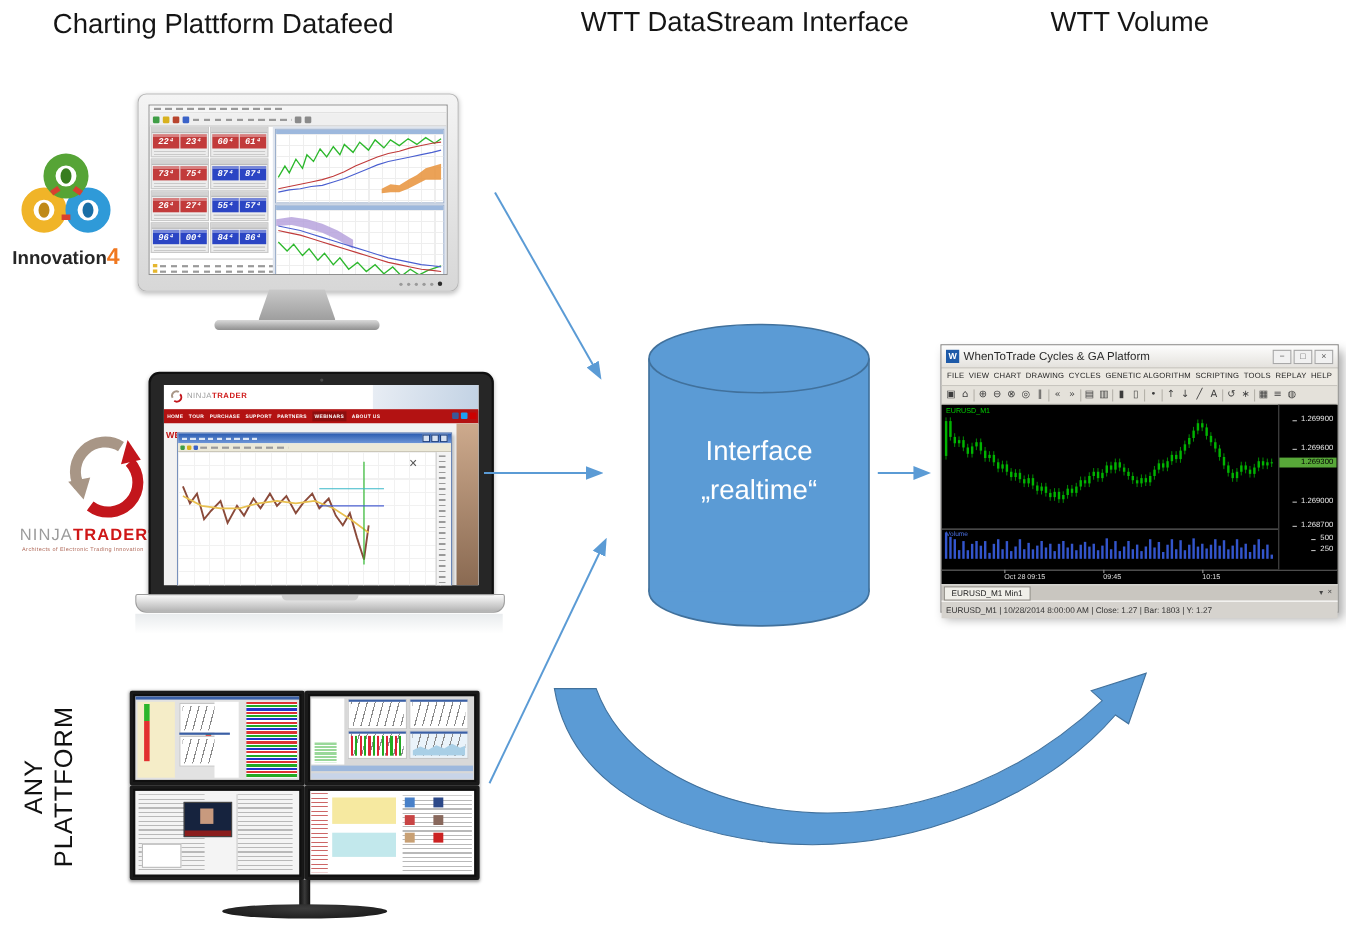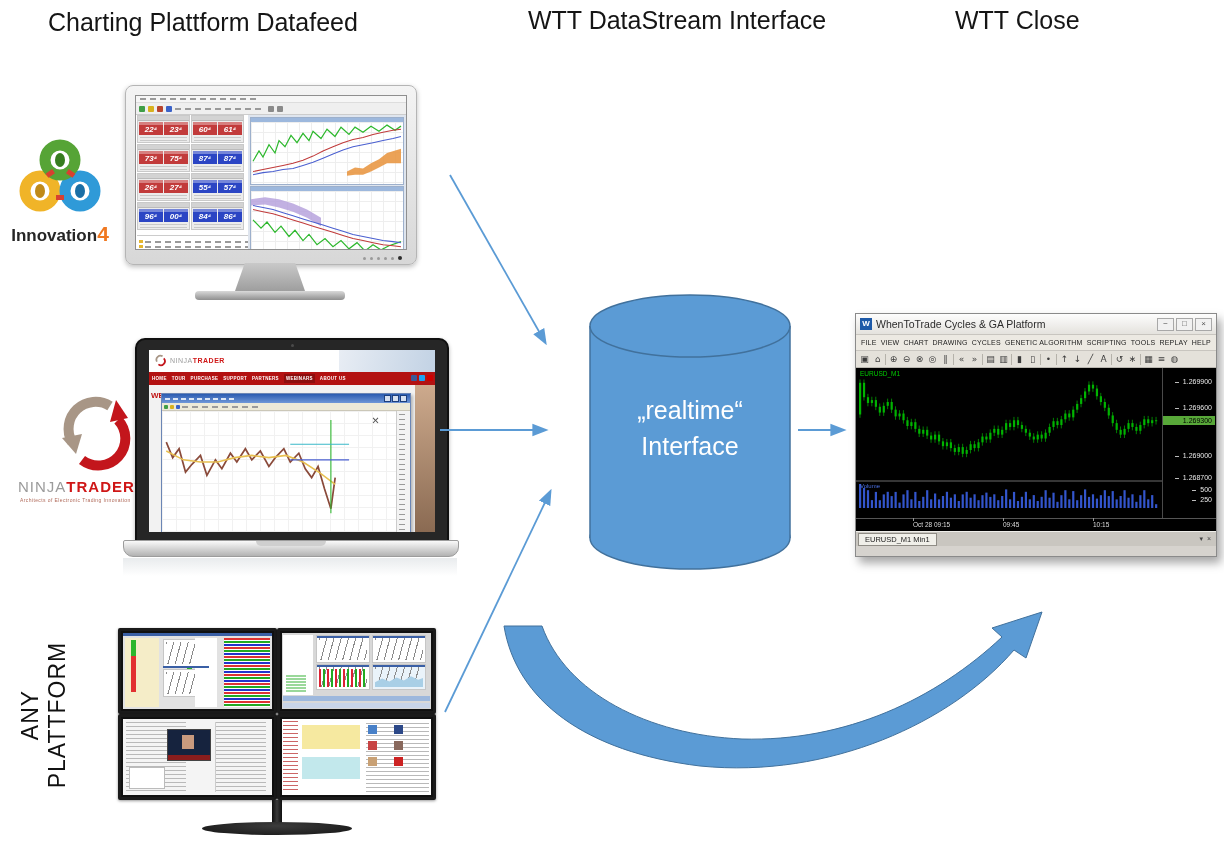--- a/index.html
+++ b/index.html
@@ -11,21 +11,21 @@
   .col-title{position:absolute;font-size:25px;color:#151515;white-space:nowrap;}
 
   
   .mt4-brand{position:absolute;left:2px;top:222px;width:116px;text-align:center;font-size:17px;font-weight:bold;color:#262626;}
   .mt4-brand .four{color:#f07820;font-size:21px;}
 
   
   .monitor{position:absolute;left:125px;top:85px;width:290px;height:178px;
            background:linear-gradient(180deg,#f4f4f4,#d7d7d7);border:1px solid #b5b5b5;border-radius:8px;
            box-shadow:0 2px 5px rgba(0,0,0,.25);}
-  .monitor .screen{position:absolute;left:9px;top:9px;right:9px;bottom:14px;background:#fff;border:1px solid #8f8f8f;overflow:hidden;}
+  .monitor .screen{position:absolute;left:9px;top:9px;right:9px;bottom:14px;background:#fff;border:1px solid #8f8f8f;overflow:hidden;font-family:Liberation Mono, monospace;}
   .monitor .leds{position:absolute;right:14px;bottom:4px;display:flex;gap:4px;align-items:center;}
   .monitor .leds i{width:3px;height:3px;border-radius:50%;background:#9a9a9a;}
   .monitor .leds i.on{background:#2c2c2c;width:4px;height:4px;}
   .mon-neck{position:absolute;left:235px;top:263px;width:70px;height:28px;
             background:linear-gradient(180deg,#c9c9c9,#9e9e9e);clip-path:polygon(14% 0,86% 0,100% 100%,0 100%);}
   .mon-base{position:absolute;left:195px;top:291px;width:150px;height:9px;border-radius:4px;
             background:linear-gradient(180deg,#d9d9d9,#8f8f8f);}
 
   
   .mt4-menustrip{position:absolute;left:0;top:0;right:0;height:6px;background:#f6f6f6;border-bottom:1px solid #ddd;}
@@ -153,21 +153,21 @@
 
   svg text{font-family:"Liberation Sans",sans-serif;}
 </style>
 </head>
 <body>
 
 <div class="canvas">
 
   <div class="col-title" style="left:528px;top:6px;">WTT DataStream Interface</div>
   <div class="col-title" style="left:48px;top:8px;">Charting Plattform Datafeed</div>
-  <div class="col-title" style="left:955px;top:6px;">WTT Close</div>
+  <div class="col-title" style="left:955px;top:6px;">WTT Volume</div>
 
   <svg class="abs" style="left:10px;top:133px;" width="100" height="92" viewBox="0 0 100 92">
     <circle cx="30" cy="58" r="15" fill="none" stroke="#f0b428" stroke-width="11"></circle>
     <circle cx="70" cy="58" r="15" fill="none" stroke="#2f9ad8" stroke-width="11"></circle>
     <circle cx="50" cy="27" r="15" fill="none" stroke="#56a436" stroke-width="11"></circle>
     <ellipse cx="50" cy="27" rx="5" ry="7" fill="#377d1f"></ellipse>
     <ellipse cx="30" cy="58" rx="5" ry="7" fill="#c08a18"></ellipse>
     <ellipse cx="70" cy="58" rx="5" ry="7" fill="#1a6fa6"></ellipse>
     <rect x="36" y="38" width="8" height="5" fill="#d84030" transform="rotate(-35 40 40)"></rect>
     <rect x="57" y="38" width="8" height="5" fill="#d84030" transform="rotate(35 61 40)"></rect>
@@ -467,22 +467,22 @@
   </svg>
 
   <svg class="abs" style="left:583px;top:293px;" width="214" height="282" viewBox="0 0 214 282">
     <ellipse cx="107" cy="245" rx="100" ry="31" fill="#5b9bd5" stroke="#41719c" stroke-width="1.5"></ellipse>
     <rect x="7" y="33" width="200" height="212" fill="#5b9bd5"></rect>
     <line x1="7" y1="33" x2="7" y2="245" stroke="#41719c" stroke-width="1.5"></line>
     <line x1="207" y1="33" x2="207" y2="245" stroke="#41719c" stroke-width="1.5"></line>
     <ellipse cx="107" cy="33" rx="100" ry="31" fill="#5b9bd5" stroke="#41719c" stroke-width="1.5"></ellipse>
   </svg>
   <div class="cyl-text">
+    <div>Interface</div>
     <div>„realtime“</div>
-    <div>Interface</div>
   </div>
 
 
   <div class="wtt">
     <div class="wtt-title">
       <div class="wtt-ico">W</div>
       <div class="t">WhenToTrade Cycles &amp; GA Platform</div>
       <div id="wtt-controls">
           <span>−</span>
           <span>□</span>
@@ -783,15 +783,16 @@
         <div class="tlab" style="left: 147px;">09:45</div>
         <div class="tlab" style="left: 237px;">10:15</div>
       </div>
     <div class="wtt-tabs">
       <div class="wtt-tab">EURUSD_M1 Min1</div>
       <div class="wtt-tabbtns">
         <span>▾</span>
         <span>×</span>
       </div>
     </div>
+    <div class="wtt-status">EURUSD_M1 | 10/28/2014 8:00:00 AM | Close: 1.27 | Bar: 1803 | Y: 1.27</div>
   </div>
 
 </div>
 
 </body></html>

